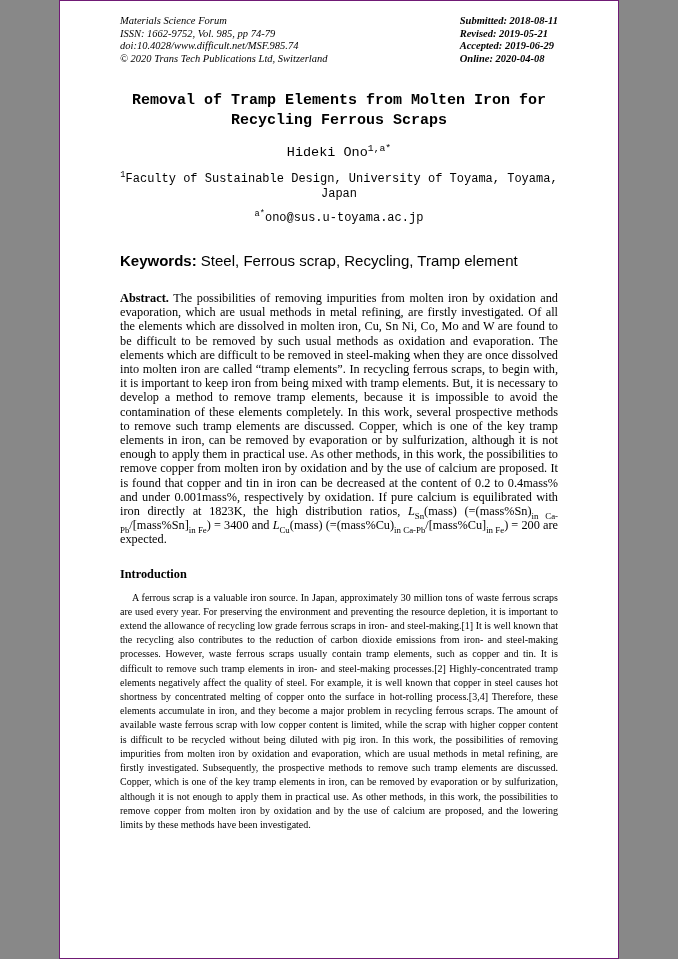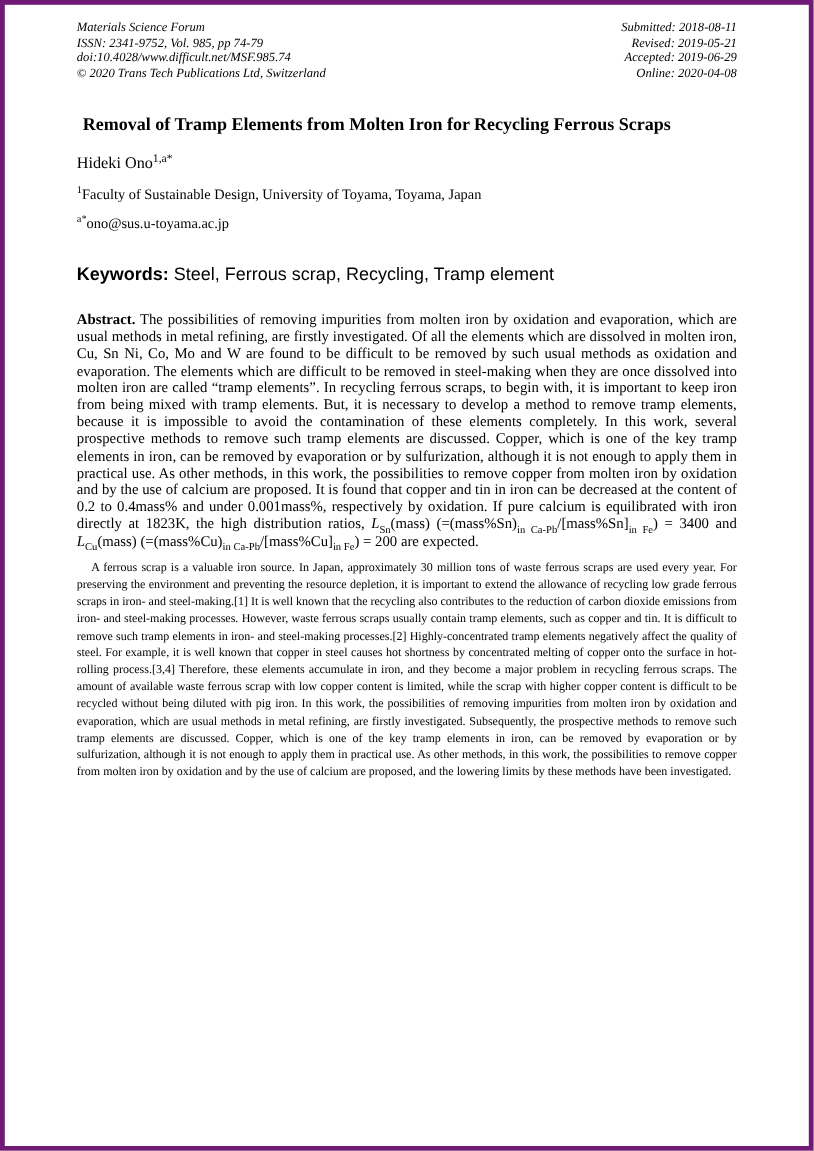--- a/index.html
+++ b/index.html
@@ -1,41 +1,41 @@
 <!DOCTYPE html>
 <html><head>
 <meta charset="utf-8">
 <style>
   html, body { margin: 0; padding: 0; background: #888; }
   .page {
     position: relative;
-    width: 678px;
+    width: 560px;
     height: 959px;
     margin: 0 auto;
     background: #ffffff;
-    border: 4px solid #701a75;
+    border: 1px solid #701a75;
     box-sizing: border-box;
     padding: 14px 60px 20px 60px;
     font-family: "Liberation Serif", serif;
     color: #000000;
     overflow: hidden;
   }
   
   .meta-header {
     display: flex;
     justify-content: space-between;
     font-style: italic;
     font-size: 10.5px;
     line-height: 12.5px;
   }
   .meta-left div, .meta-right div { white-space: nowrap; }
-  .meta-right { text-align: right; }
+  .meta-right { text-align: left; font-weight: bold; }
 
   
-  .title-block { font-family: Liberation Serif, serif; }
+  .title-block { font-family: Liberation Mono, monospace; text-align: center; }
   .paper-title {
     margin: 26px auto 0 auto;
     max-width: 540px;
     font-size: 15px;
     font-weight: bold;
     line-height: 20px;
   }
   .author-line { margin-top: 13px; font-size: 13.5px; line-height: 17px; }
   .affiliation-line { margin-top: 11px; font-size: 12px; line-height: 15px; }
   .email-line { margin-top: 9px; font-size: 12px; line-height: 15px; }
@@ -72,21 +72,21 @@
   i.rich { font-style: italic; }
 </style>
 </head>
 <body>
 
 <div class="page">
 
   <div class="meta-header">
     <div class="meta-left">
       <div>Materials Science Forum</div>
-      <div>ISSN: 2341-9752, Vol. 985, pp 74-79</div>
+      <div>ISSN: 1662-9752, Vol. 985, pp 74-79</div>
       <div>doi:10.4028/www.difficult.net/MSF.985.74</div>
       <div>© 2020 Trans Tech Publications Ltd, Switzerland</div>
     </div>
     <div class="meta-right">
       <div>Submitted: 2018-08-11</div>
       <div>Revised: 2019-05-21</div>
       <div>Accepted: 2019-06-29</div>
       <div>Online: 2020-04-08</div>
     </div>
   </div>
@@ -95,16 +95,17 @@
     <div class="paper-title">Removal of Tramp Elements from Molten Iron for Recycling Ferrous Scraps</div>
     <div class="author-line"><span>Hideki Ono</span><sup>1,a*</sup></div>
     <div class="affiliation-line"><sup>1</sup><span>Faculty of Sustainable Design, University of Toyama, Toyama, Japan</span></div>
     <div class="email-line"><sup>a*</sup><span>ono@sus.u-toyama.ac.jp</span></div>
   </div>
 
   <div class="keywords-line"><b class="rich">Keywords:</b><span> Steel, Ferrous scrap, Recycling, Tramp element</span></div>
 
   <div class="abstract-par"><b class="rich">Abstract.</b><span> The possibilities of removing impurities from molten iron by oxidation and evaporation, which are usual methods in metal refining, are firstly investigated. Of all the elements which are dissolved in molten iron, Cu, Sn Ni, Co, Mo and W are found to be difficult to be removed by such usual methods as oxidation and evaporation. The elements which are difficult to be removed in steel-making when they are once dissolved into molten iron are called “tramp elements”. In recycling ferrous scraps, to begin with, it is important to keep iron from being mixed with tramp elements. But, it is necessary to develop a method to remove tramp elements, because it is impossible to avoid the contamination of these elements completely. In this work, several prospective methods to remove such tramp elements are discussed. Copper, which is one of the key tramp elements in iron, can be removed by evaporation or by sulfurization, although it is not enough to apply them in practical use. As other methods, in this work, the possibilities to remove copper from molten iron by oxidation and by the use of calcium are proposed.  It is found that copper and tin in iron can be decreased at the content of 0.2 to 0.4mass% and under 0.001mass%, respectively by oxidation. If pure calcium is equilibrated with iron directly at 1823K, the high distribution ratios, </span><i class="rich">L</i><sub>Sn</sub><span>(mass) (=(mass%Sn)</span><sub>in Ca-Pb</sub><span>/[mass%Sn]</span><sub>in Fe</sub><span>) = 3400 and </span><i class="rich">L</i><sub>Cu</sub><span>(mass) (=(mass%Cu)</span><sub>in Ca-Pb</sub><span>/[mass%Cu]</span><sub>in Fe</sub><span>) = 200 are expected.</span></div>
 
+  <div class="section-heading">Introduction</div>
 
   <div class="body-par">A ferrous scrap is a valuable iron source. In Japan, approximately 30 million tons of waste ferrous scraps are used every year. For preserving the environment and preventing the resource depletion, it is important to extend the allowance of recycling low grade ferrous scraps in iron- and steel-making.[1] It is well known that the recycling also contributes to the reduction of carbon dioxide emissions from iron- and steel-making processes. However, waste ferrous scraps usually contain tramp elements, such as copper and tin. It is difficult to remove such tramp elements in iron- and steel-making processes.[2] Highly-concentrated tramp elements negatively affect the quality of steel. For example, it is well known that copper in steel causes hot shortness by concentrated melting of copper onto the surface in hot-rolling process.[3,4] Therefore, these elements accumulate in iron, and they become a major problem in recycling ferrous scraps. The amount of available waste ferrous scrap with low copper content is limited, while the scrap with higher copper content is difficult to be recycled without being diluted with pig iron. In this work, the possibilities of removing impurities from molten iron by oxidation and evaporation, which are usual methods in metal refining, are firstly investigated. Subsequently, the prospective methods to remove such tramp elements are discussed. Copper, which is one of the key tramp elements in iron, can be removed by evaporation or by sulfurization, although it is not enough to apply them in practical use. As other methods, in this work, the possibilities to remove copper from molten iron by oxidation and by the use of calcium are proposed, and the lowering limits by these methods have been investigated.</div>
 
 </div>
 
 </body></html>

